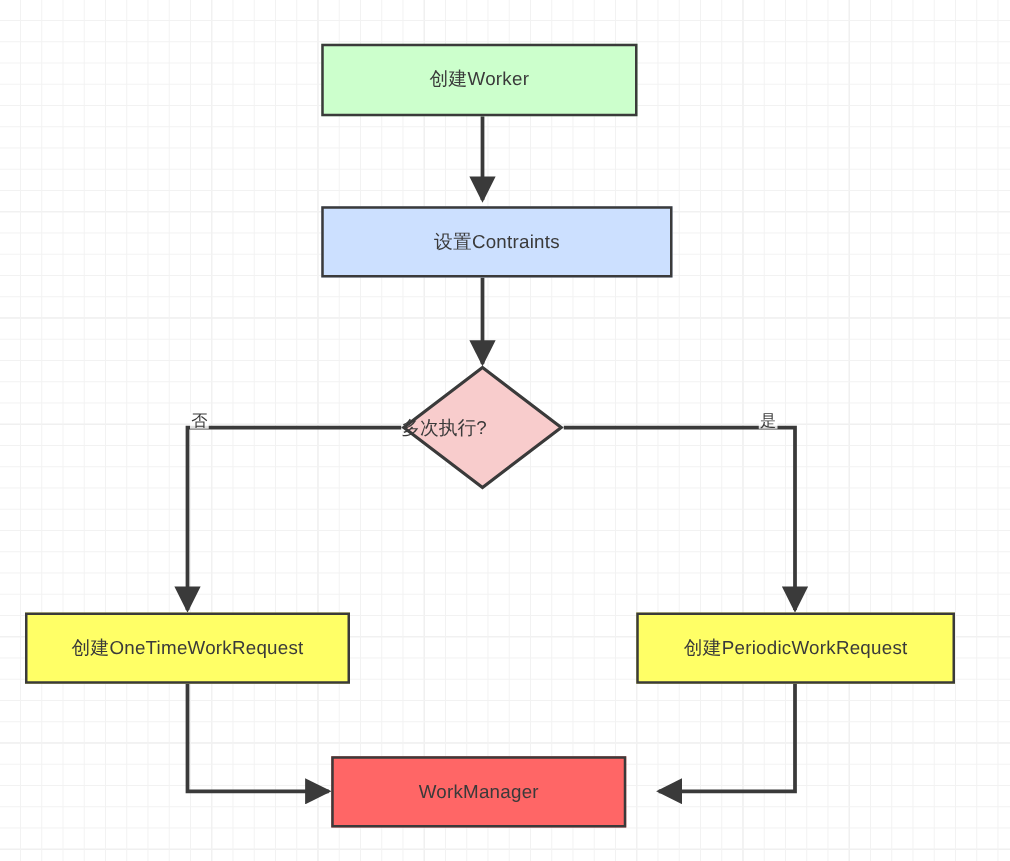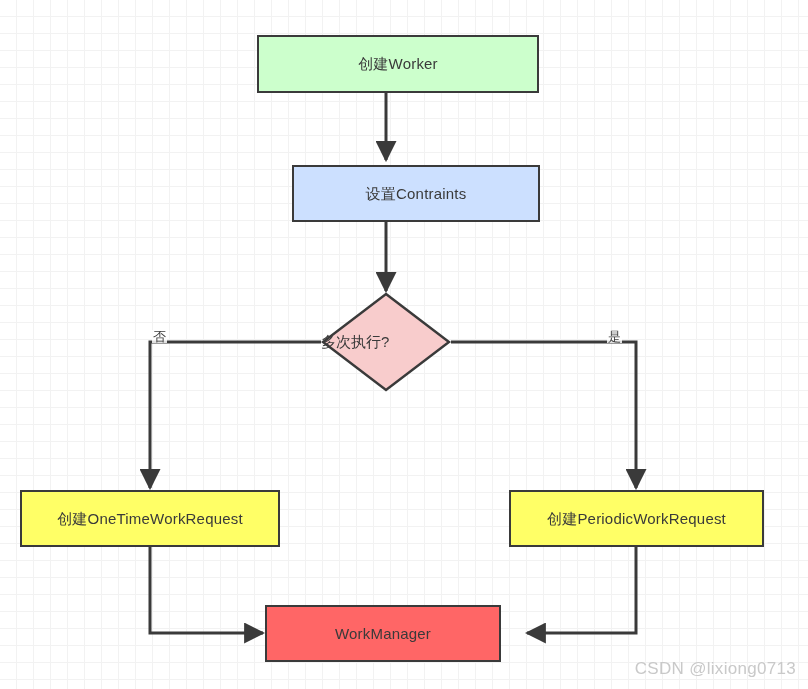--- a/index.html
+++ b/index.html
@@ -108,25 +108,25 @@
 
     <path d="M 321 342 L 150 342 L 150 488" stroke="#3a3a3a" stroke-width="3" fill="none" marker-end="url(#arrow)"></path>
 
     <path d="M 451 342 L 636 342 L 636 488" stroke="#3a3a3a" stroke-width="3" fill="none" marker-end="url(#arrow)"></path>
 
     <path d="M 150 547 L 150 633 L 263 633" stroke="#3a3a3a" stroke-width="3" fill="none" marker-end="url(#arrow)"></path>
 
     <path d="M 636 547 L 636 633 L 527 633" stroke="#3a3a3a" stroke-width="3" fill="none" marker-end="url(#arrow)"></path>
   </svg>
 
-  <div class="node node-green" style="left:257px; top:35px; width:282px; height:58px;">
+  <div class="node node-green" style="left:257px; top:35px; width:253px; height:58px;">
     <span>创建Worker</span>
   </div>
 
-  <div class="node node-blue" style="left:257px; top:165px; width:248px; height:57px;margin-left:35px;">
+  <div class="node node-blue" style="left:257px; top:165px; width:281px; height:57px;">
     <span>设置Contraints</span>
   </div>
 
   <div class="diamond-wrap" style="left:321px; top:292px; width:130px; height:100px;">
     <svg width="130" height="100" viewBox="0 0 130 100">
       <polygon points="65,2 128,50 65,98 2,50" fill="#f8cccc" stroke="#3a3a3a" stroke-width="2.5"></polygon>
     </svg>
     <div class="diamond-label">
       <span>多次执行?</span>
     </div>
@@ -145,17 +145,14 @@
   </div>
 
   <div class="node node-yellow" style="left:509px; top:490px; width:255px; height:57px;">
     <span>创建PeriodicWorkRequest</span>
   </div>
 
   <div class="node node-red" style="left:265px; top:605px; width:236px; height:57px;">
     <span>WorkManager</span>
   </div>
 
-  <div class="watermark">
-    <span>CSDN @lixiong0713</span>
-  </div>
 
 </div>
 
 </body></html>

